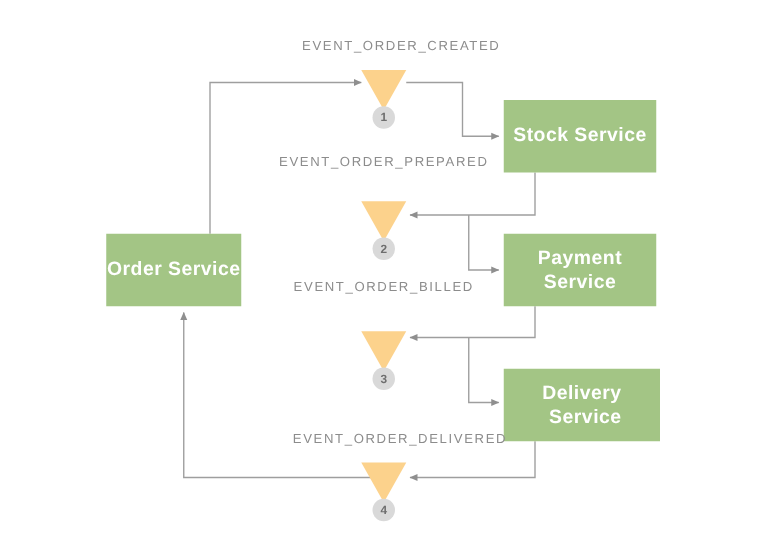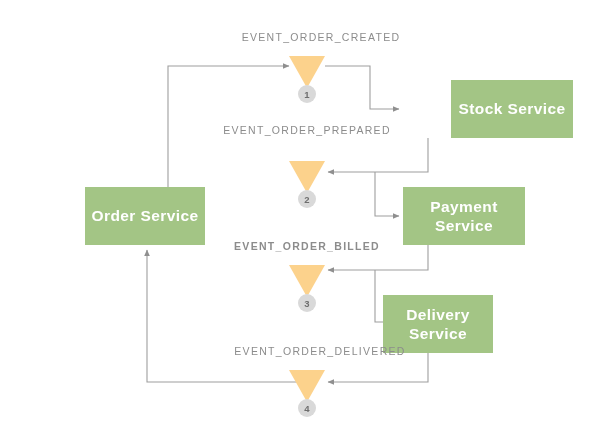--- a/index.html
+++ b/index.html
@@ -94,56 +94,56 @@
 
     <path d="M428,245 L428,270 L328,270" fill="none" stroke="#9e9e9e" stroke-width="1.1" marker-end="url(#ah)"></path>
 
     <path d="M375,270 L375,322 L399,322" fill="none" stroke="#9e9e9e" stroke-width="1.1" marker-end="url(#ah)"></path>
 
     <path d="M428,353 L428,382 L328,382" fill="none" stroke="#9e9e9e" stroke-width="1.1" marker-end="url(#ah)"></path>
 
     <path d="M297,382 L147,382 L147,250" fill="none" stroke="#9e9e9e" stroke-width="1.1" marker-end="url(#ah)"></path>
   </svg>
 
-  <div class="service-box" style="left:85px; top:187px; width:120px; height:58px;">
+  <div class="service-box" style="left:85px; top:187px; width:108px; height:58px;">
     <span>Order Service</span>
   </div>
 
-  <div class="service-box" style="left:403px; top:80px; width:122px; height:58px;margin-left:48px;">
+  <div class="service-box" style="left:403px; top:80px; width:122px; height:58px;">
     <span>Stock Service</span>
   </div>
 
   <div class="service-box" style="left:403px; top:187px; width:122px; height:58px;justify-content:center;">
     <span>
       <span>Payment</span><br>
       <span>Service</span>
     </span>
   </div>
 
-  <div class="service-box" style="left:383px; top:295px; width:110px; height:58px;">
+  <div class="service-box" style="left:403px; top:295px; width:125px; height:58px;text-align:right;">
     <span>
       <span>Delivery</span><br>
       <span>Service</span>
     </span>
   </div>
 
   <div class="event-group">
     <div class="event-label" style="left:307px; top:31px;margin-left:14px;">EVENT_ORDER_CREATED</div>
     <div class="funnel" style="left:307px; top:56px;"></div>
     <div class="badge" style="left:307px; top:85px;">1</div>
   </div>
 
   <div class="event-group">
     <div class="event-label" style="left:307px; top:124px;">EVENT_ORDER_PREPARED</div>
     <div class="funnel" style="left:307px; top:161px;"></div>
     <div class="badge" style="left:307px; top:190px;">2</div>
   </div>
 
   <div class="event-group">
-    <div class="event-label" style="left:307px; top:240px;font-weight:bold;">EVENT_ORDER_BILLED</div>
+    <div class="event-label" style="left:307px; top:224px;">EVENT_ORDER_BILLED</div>
     <div class="funnel" style="left:307px; top:265px;"></div>
     <div class="badge" style="left:307px; top:294px;">3</div>
   </div>
 
   <div class="event-group">
     <div class="event-label" style="left:320px; top:345px;">EVENT_ORDER_DELIVERED</div>
     <div class="funnel" style="left:307px; top:370px;"></div>
     <div class="badge" style="left:307px; top:399px;">4</div>
   </div>
 

